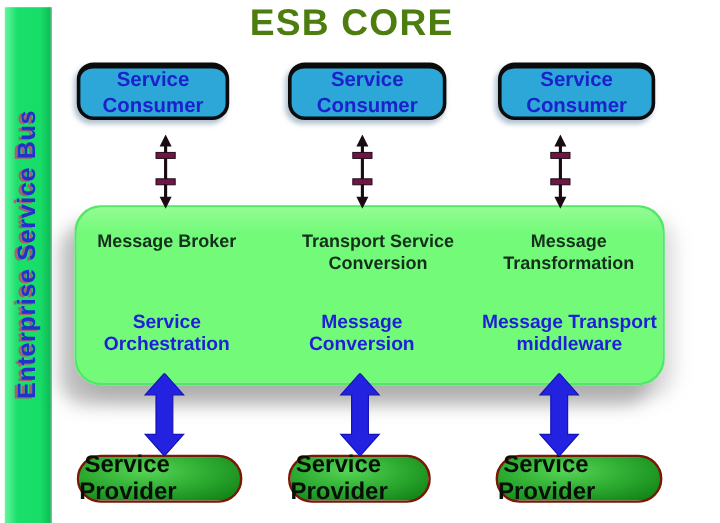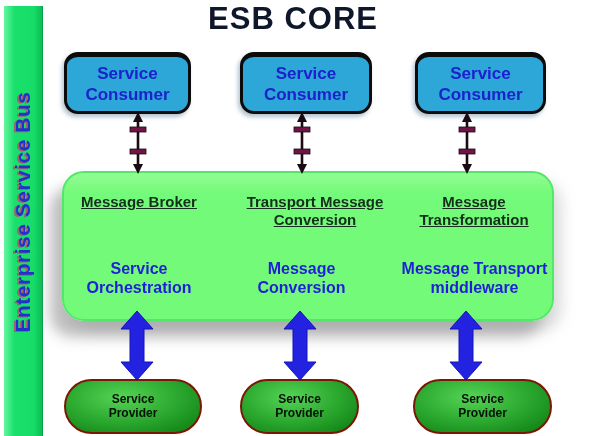--- a/index.html
+++ b/index.html
@@ -35,29 +35,29 @@
   }
 
   
   .title {
     position: absolute;
     left: 293px; top: 1px;
     transform: translateX(-50%);
     font-size: 31px;
     font-weight: bold;
     letter-spacing: 1px;
-    color: #0f172a;
+    color: #4d7c0f;
     white-space: nowrap;
   }
 
   
   .consumer {
     position: absolute;
     top: 52px;
-    height: 62px;
+    height: 48px;
     background: #2da6d8;
     border: 3px solid #0b0b0b;
     border-top-width: 5px;
     border-radius: 14px;
     display: flex;
     align-items: center;
     justify-content: center;
     text-align: center;
     color: #1b22cc;
     font-size: 17px;
@@ -91,21 +91,21 @@
     border-radius: 22px;
     box-shadow: -12px 16px 14px rgba(128,128,128,0.50),
                  8px 10px 14px rgba(160,160,160,0.35);
     z-index: 2;
   }
   .esb-func {
     position: absolute;
     text-align: center;
     font-weight: bold;
   }
-  .esb-func.dark { color: #14301c; font-size: 15px; line-height: 1.2; text-decoration: underline; }
+  .esb-func.dark { color: #14301c; font-size: 15px; line-height: 1.2; }
   .esb-func.blue { color: #1f1fd9; font-size: 16px; line-height: 1.2; }
   .func-broker     { left: 8px;   top: 20px; width: 134px; }
   .func-transport  { left: 166px; top: 20px; width: 170px; }
   .func-transform  { left: 330px; top: 20px; width: 160px; }
   .func-orch       { left: 10px;  top: 86px; width: 130px; }
   .func-valid      { left: 160px; top: 86px; width: 155px; }
   .func-mom        { left: 318px; top: 86px; width: 185px; }
 
   
   .blue-arrow {
@@ -115,30 +115,30 @@
     z-index: 6;
   }
   .blue-arrow-1 { left: 117px; }
   .blue-arrow-2 { left: 280px; }
   .blue-arrow-3 { left: 446px; }
 
   
   .provider {
     position: absolute;
     top: 379px;
-    height: 55px;
+    height: 40px;
     border-radius: 28px;
     background: radial-gradient(ellipse at 42% 32%, #55d455 0%, #2dab31 48%, #0b7a10 100%);
     border: 2px solid #7a1808;
     display: flex;
     align-items: center;
-    justify-content: center;
+    justify-content: flex-start;
     text-align: center;
     color: #061006;
-    font-size: 12px;
+    font-size: 20px;
     font-weight: bold;
     line-height: 1.15;
     z-index: 3;
   }
   .provider-1 { left: 64px;  width: 138px; }
   .provider-2 { left: 240px; width: 119px; }
   .provider-3 { left: 413px; width: 139px; }
   .provider .lbl { width: 80px; }
 </style>
 </head>
@@ -185,21 +185,21 @@
       <line x1="13" y1="6" x2="13" y2="56" stroke="#1a0a12" stroke-width="2.6"></line>
       <polygon points="13,0 8,10 18,10" fill="#1a0a12"></polygon>
       <polygon points="13,62 8,52 18,52" fill="#1a0a12"></polygon>
       <rect x="5" y="15" width="16" height="5" fill="#701545" stroke="#1a0a12" stroke-width="0.8"></rect>
       <rect x="5" y="37" width="16" height="5" fill="#701545" stroke="#1a0a12" stroke-width="0.8"></rect>
     </svg>
   </div>
 
   <div class="esb-box">
     <div class="esb-func dark func-broker">Message Broker</div>
-    <div class="esb-func dark func-transport">Transport Message Conversion</div>
+    <div class="esb-func dark func-transport">Transport Service Conversion</div>
     <div class="esb-func blue func-orch">Service Orchestration</div>
     <div class="esb-func dark func-transform">Message Transformation</div>
     <div class="esb-func blue func-valid">Message Conversion</div>
     <div class="esb-func blue func-mom">Message Transport middleware</div>
   </div>
 
   <div class="blue-arrow blue-arrow-1">
     <svg width="40" height="69" viewBox="0 0 40 69">
       <polygon points="20,0 4,18 13,18 13,51 4,51 20,69 36,51 27,51 27,18 36,18" fill="#2222e0" stroke="#1414b8" stroke-width="1"></polygon>
     </svg>

